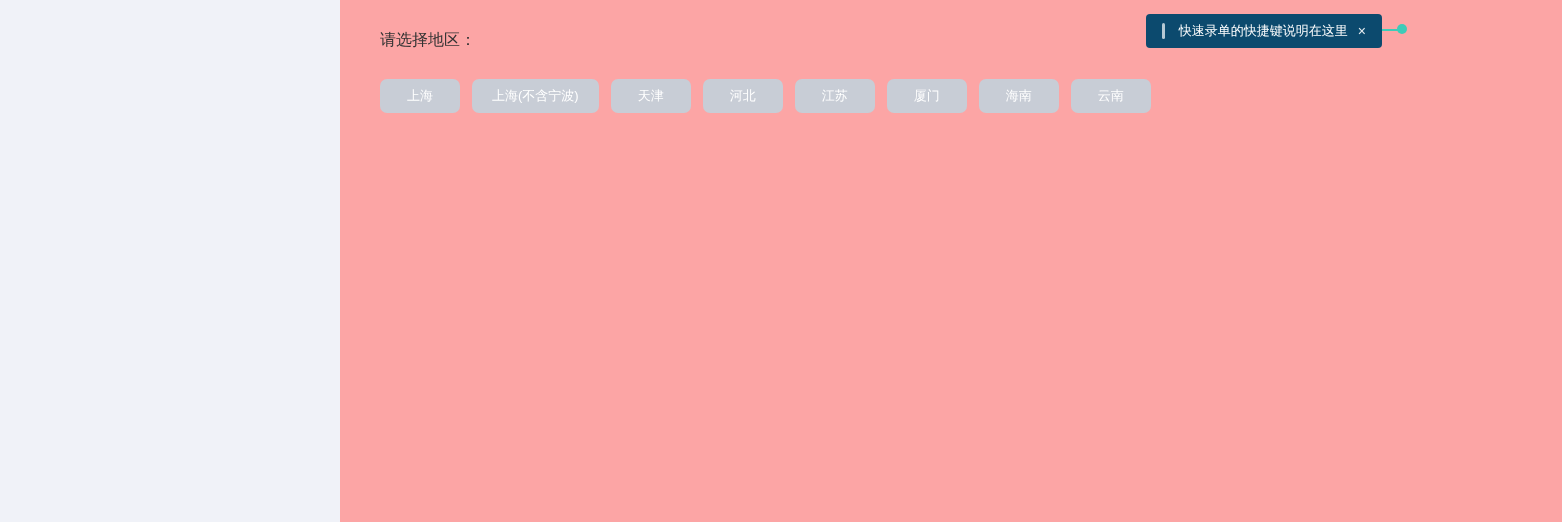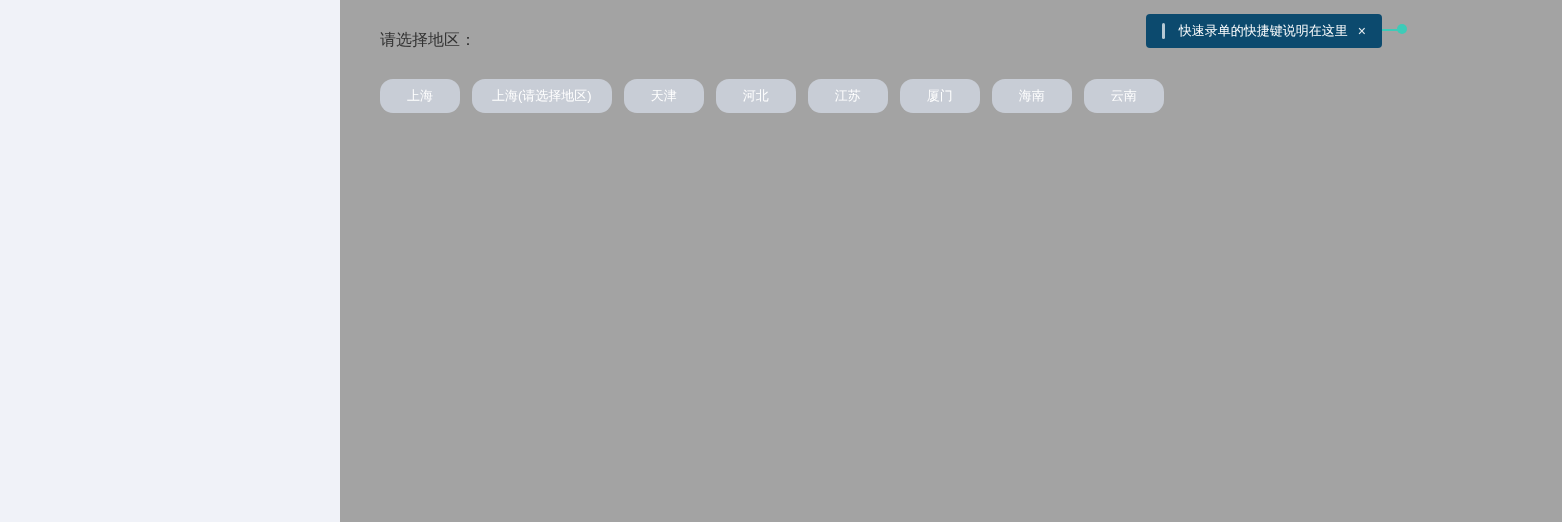--- a/index.html
+++ b/index.html
@@ -25,42 +25,42 @@
       height: 522px;
       background: #f0f2f8;
     }
 
     .main-content {
       position: absolute;
       left: 340px;
       top: 0;
       right: 0;
       bottom: 0;
-      background: #a3a3a3;
+      background: #fca5a5;
       padding: 30px 40px;
     }
 
     .page-title {
       font-size: 16px;
       color: #333;
       font-weight: normal;
       margin-bottom: 28px;
     }
 
     .region-buttons {
       display: flex;
       flex-wrap: wrap;
       gap: 12px;
     }
 
     .region-btn {
       background: #c8cdd6;
       color: #ffffff;
       border: none;
-      border-radius: 13px;
+      border-radius: 7px;
       padding: 8px 20px;
       font-size: 13px;
       cursor: pointer;
       font-family: 'Microsoft YaHei', '微软雅黑', sans-serif;
       min-width: 80px;
       text-align: center;
     }
 
     
     .tooltip-banner {
@@ -115,21 +115,21 @@
   </style>
 </head>
 <body>
 
 <div class="left-sidebar"></div>
 
 <div class="main-content">
   <div class="page-title">请选择地区：</div>
   <div class="region-buttons">
   <button class="region-btn">上海</button>
-      <button class="region-btn">上海(请选择地区)</button>
+      <button class="region-btn">上海(不含宁波)</button>
       <button class="region-btn">天津</button>
       <button class="region-btn">河北</button>
       <button class="region-btn">江苏</button>
       <button class="region-btn">厦门</button>
       <button class="region-btn">海南</button>
       <button class="region-btn">云南</button>
     </div>
 </div>
 
 <div class="tooltip-banner">

